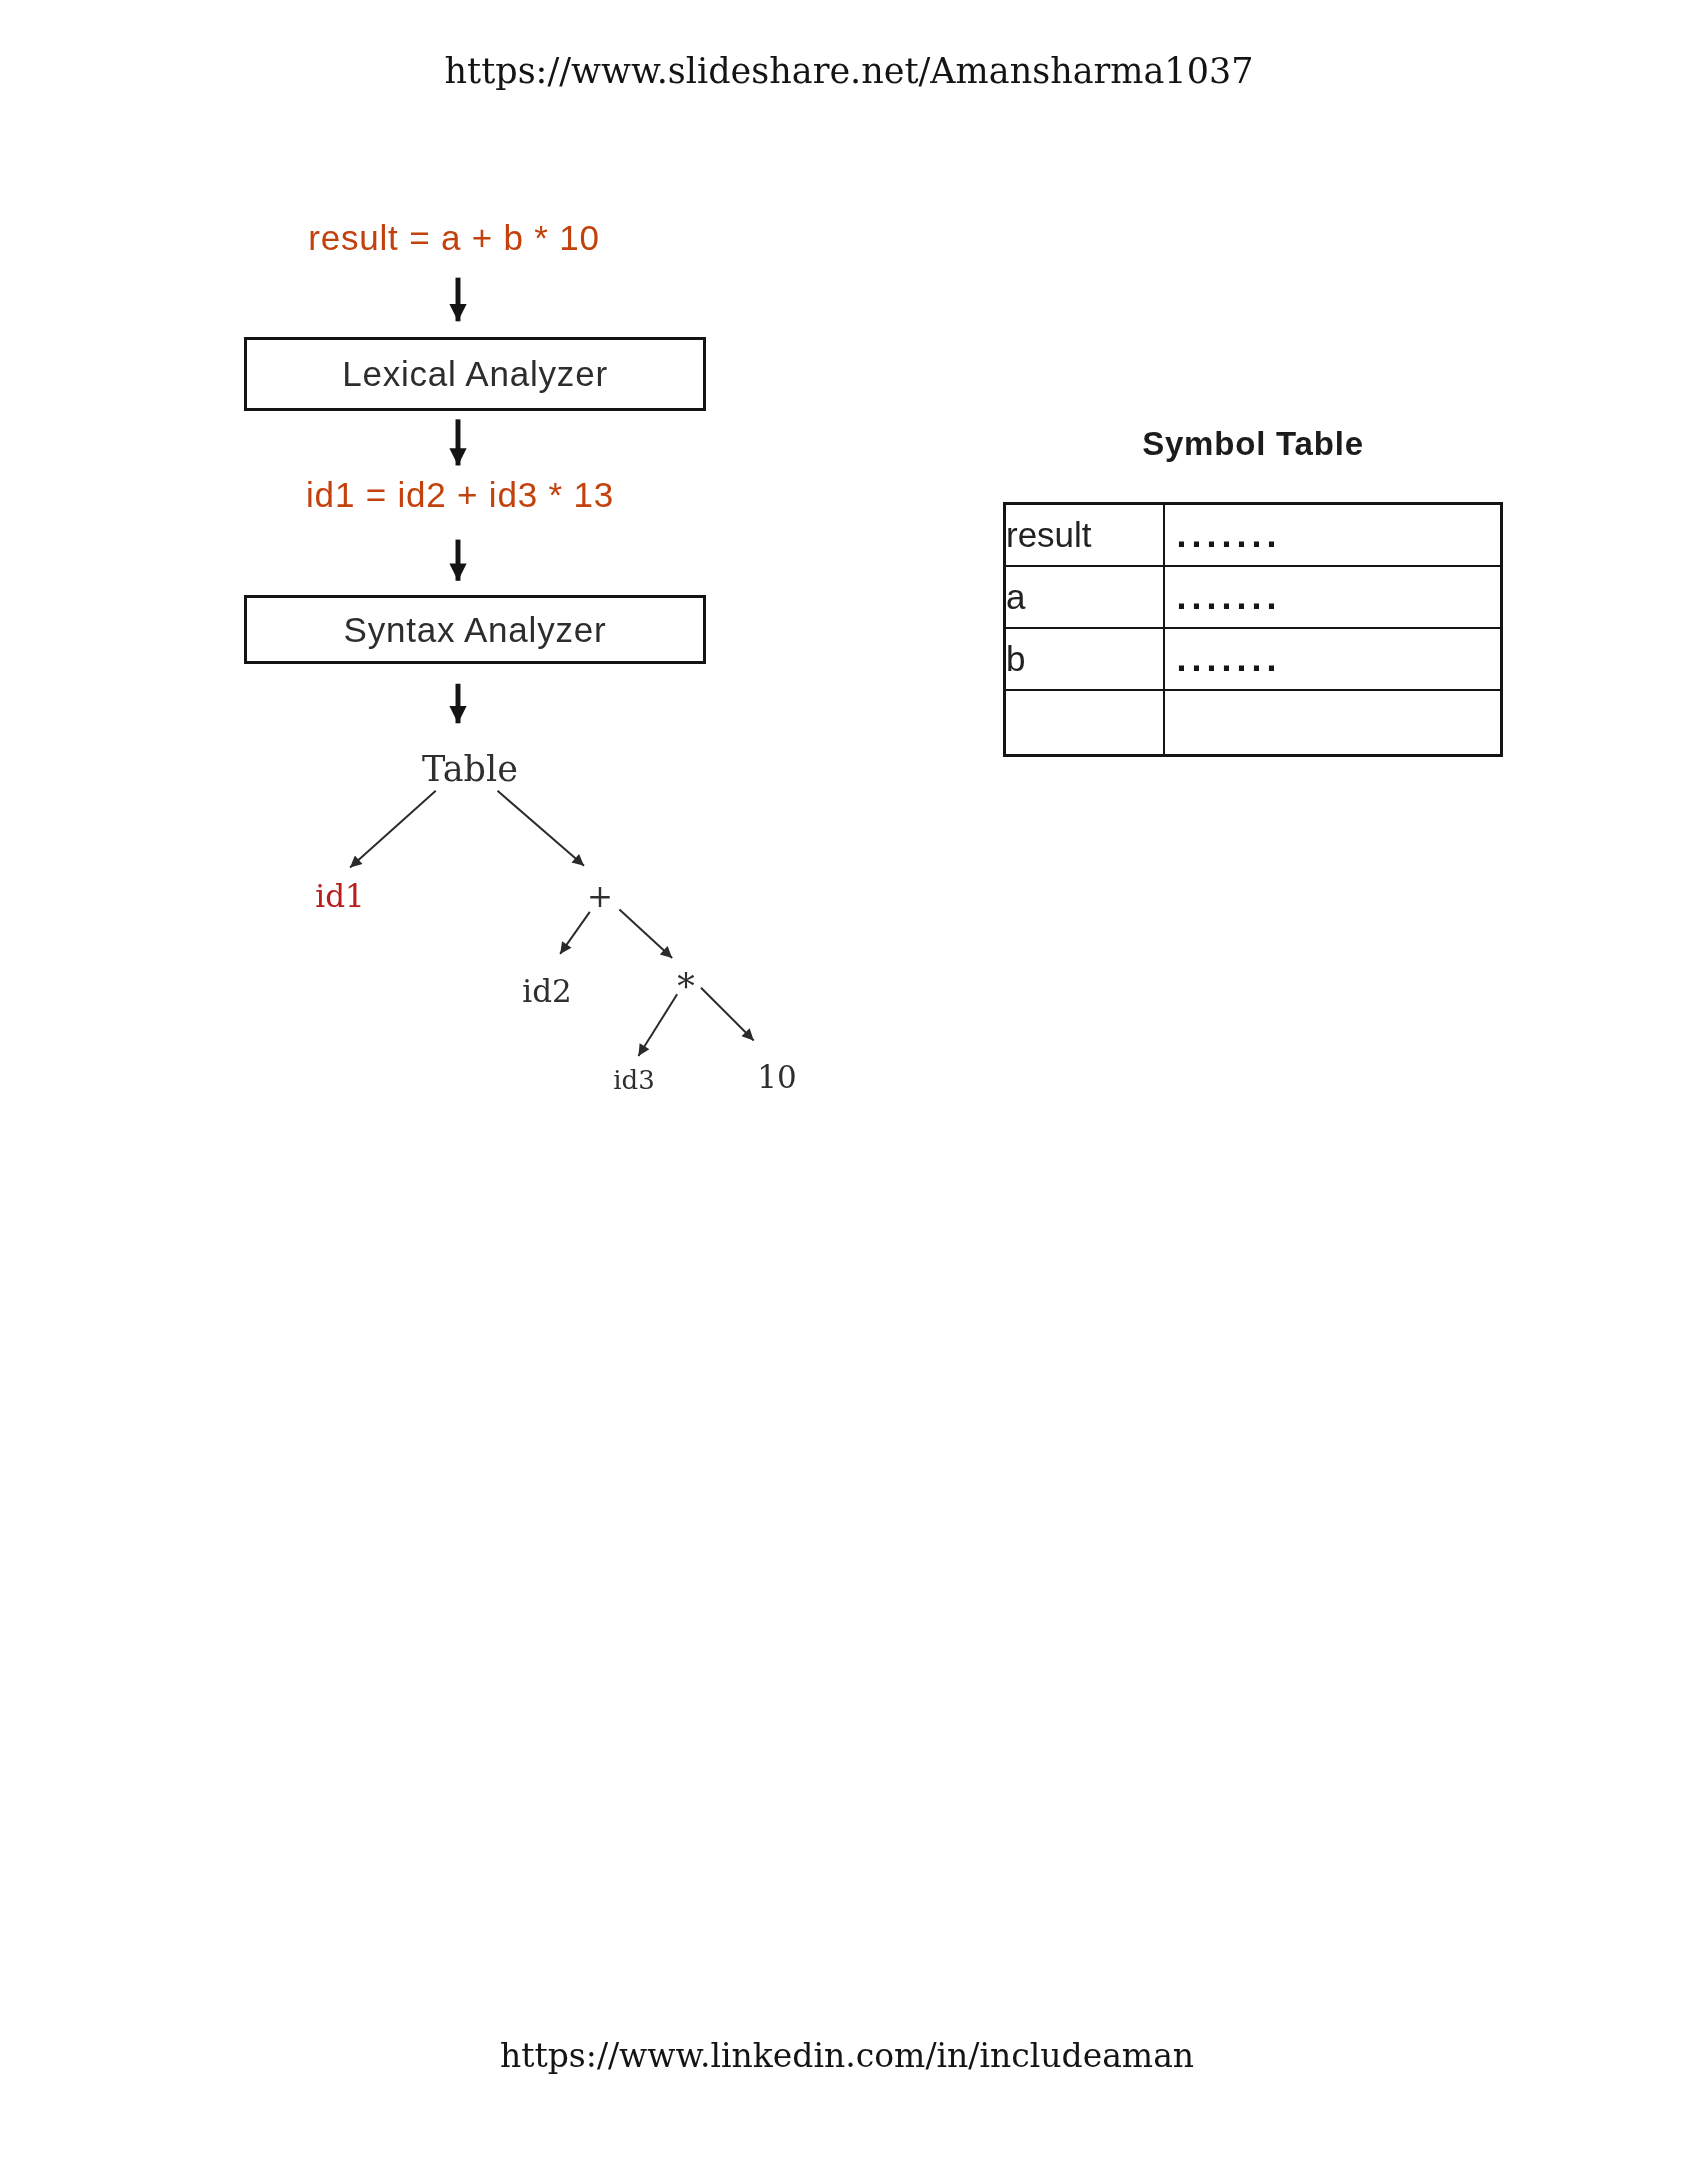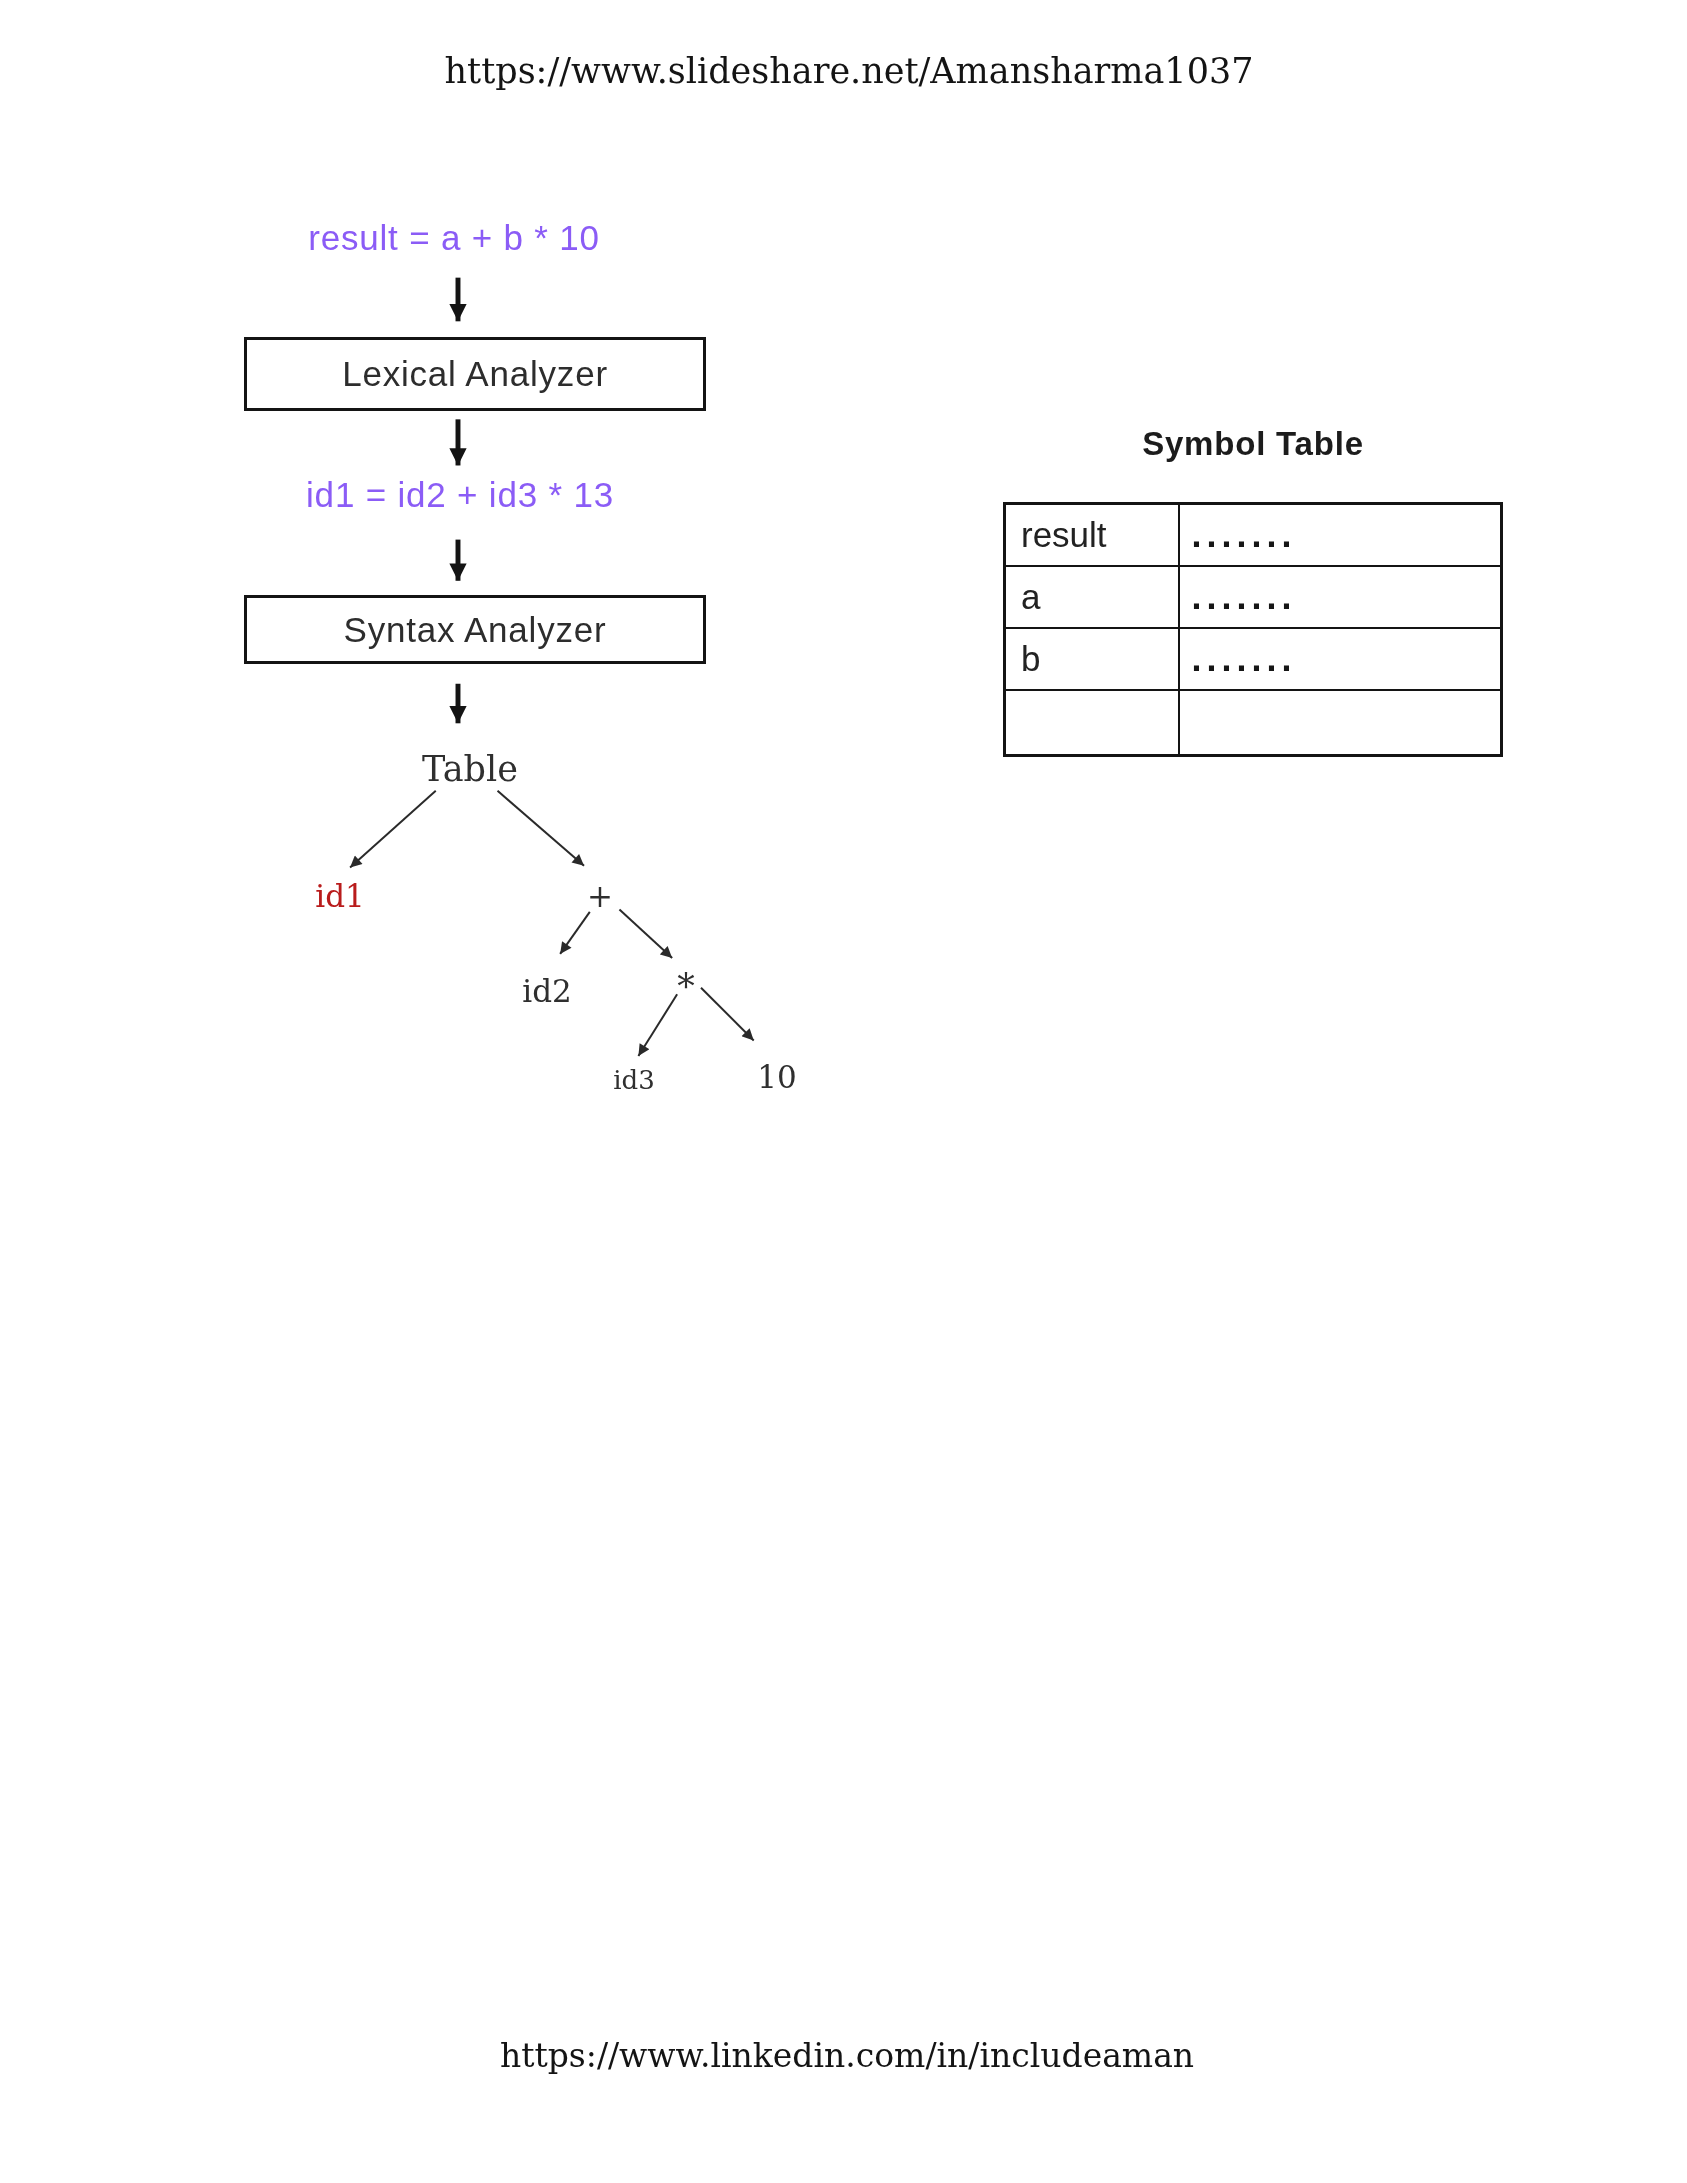--- a/index.html
+++ b/index.html
@@ -7,21 +7,21 @@
          font-family:"Liberation Sans", sans-serif; }
 
   .page { position:absolute; left:0; top:0; width:1500px; height:2183px; background:#fff; }
 
   .url { position:absolute; transform:translate(-50%,-50%); white-space:nowrap;
          font-family:"DejaVu Serif", serif; color:#141414; }
   .url.top    { left:849px; top:71px;  font-size:35px; }
   .url.bottom { left:847px; top:2055px; font-size:33px; }
 
   .expr { position:absolute; transform:translate(-50%,-50%); white-space:nowrap;
-          font-size:35px; color:#8b5cf6; letter-spacing:0.8px; }
+          font-size:35px; color:#c2410c; letter-spacing:0.8px; }
   .expr.src { left:454px; top:238px; }
   .expr.tok { left:460px; top:495px; }
 
   .box { position:absolute; border:3.3px solid #141414; background:#fff;
          display:flex; align-items:center; justify-content:center; }
   .box.lexical { left:244px; top:337px; width:456px; height:68px; }
   .box.syntax  { left:244px; top:595px; width:456px; height:63px; }
   .box span { font-size:35px; color:#2d2d2d; letter-spacing:0.8px; white-space:nowrap; }
 
   .overlay { position:absolute; left:0; top:0; width:1687px; height:2183px; pointer-events:none; }
@@ -36,21 +36,21 @@
   .n-id3    { left:634px; top:1080px; font-size:26px; }
   .n-ten    { left:777px; top:1077px; font-size:31px; }
 
   .st-title { position:absolute; left:1003px; top:425px; width:500px; text-align:center;
               font-size:33px; font-weight:700; color:#1c1c1c; letter-spacing:0.8px; }
 
   table.st { position:absolute; left:1003px; top:502px; width:500px; height:251px;
              border-collapse:collapse; table-layout:fixed; background:#fff; }
   table.st td { border:2.5px solid #141414; vertical-align:middle; overflow:hidden; }
   table.st { border:3.3px solid #141414; }
-  td.st-name { width:156px; font-size:35px; color:#222; padding-left:15px; }
+  td.st-name { width:156px; font-size:35px; color:#222; padding-left:0; }
   td.st-val  { font-size:36px; font-weight:700; color:#161616; letter-spacing:5px;
                padding-left:11.5px; line-height:1; }
   tr.st-r1, tr.st-r2, tr.st-r3 { height:62px; }
   tr.st-r4 { height:66px; }
 </style>
 </head>
 <body>
 
 <div class="page">
 

